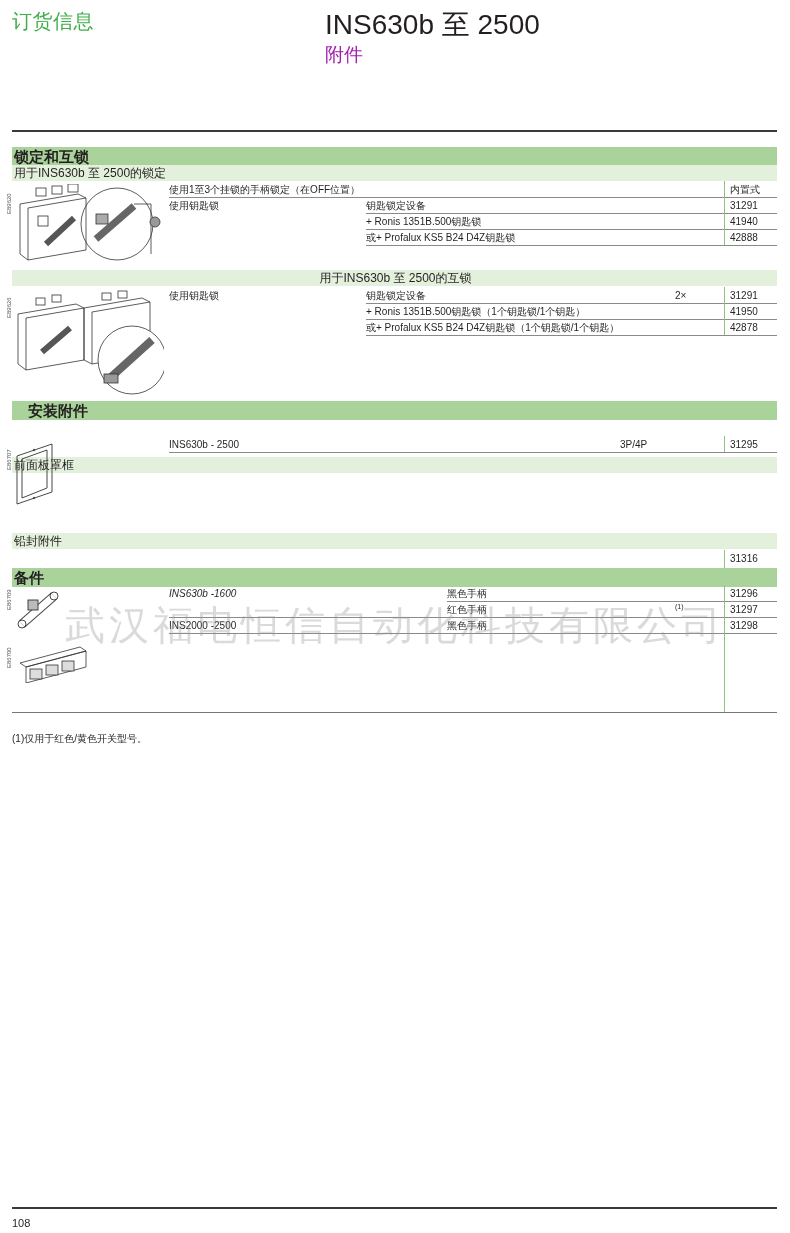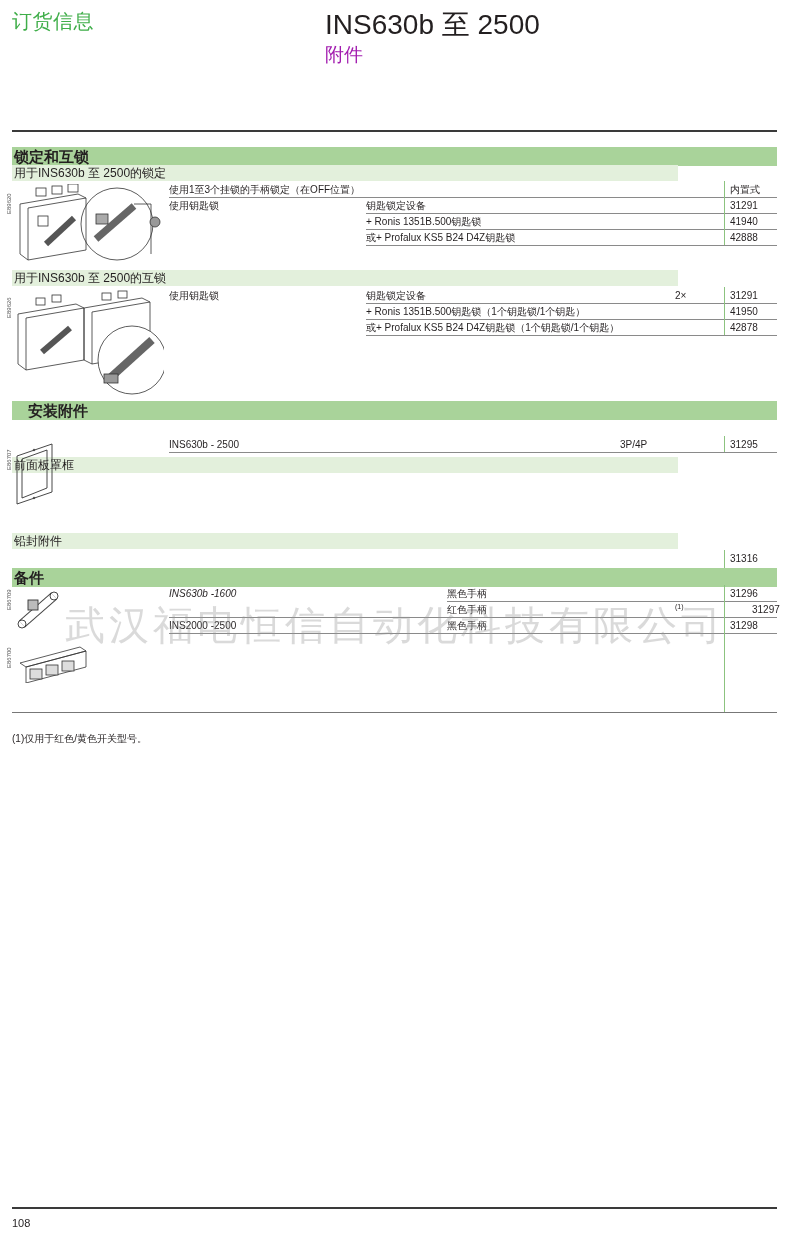--- a/index.html
+++ b/index.html
@@ -4,21 +4,21 @@
 <style>
   html, body { margin:0; padding:0; background:#ffffff; }
   body { width:790px; height:1233px; position:relative; overflow:hidden;
          font-family:"Liberation Sans","DejaVu Sans",sans-serif; color:#231f20; }
   .abs { position:absolute; }
   .hdr-green { color:#3fae49; font-size:20px; left:12px; top:8px; letter-spacing:0.5px; }
   .title { left:325px; top:6px; font-size:28px; color:#231f20; font-weight:normal; }
   .subtitle { left:325px; top:42px; font-size:19px; color:#a21caf; }
   .rule-top { left:12px; top:130px; width:765px; height:2px; background:#3a3a3a; }
   .sec-band { left:12px; width:765px; height:19px; background:#a9d39a; font-weight:bold; font-size:15px; line-height:19px; padding-left:2px; box-sizing:border-box; }
-  .sub-band { left:12px; width:666px; height:16px; background:#e3f0dc; font-size:12px; line-height:16px; padding-left:2px; box-sizing:border-box; }
+  .sub-band { left:12px; width:765px; height:16px; background:#e3f0dc; font-size:12px; line-height:16px; padding-left:2px; box-sizing:border-box; }
   .cell { font-size:10px; line-height:14px; white-space:nowrap; }
   .row-line { height:1px; background:#8a8a8a; }
   .vline { width:1px; background:#8cc37f; }
   .code { left:730px; font-size:10px; }
   .img-code { font-size:6px; color:#555; transform:rotate(-90deg); transform-origin:left top; white-space:nowrap; }
   .watermark { left:65px; top:598px; font-size:40px; color:rgba(150,150,150,0.35); letter-spacing:4px; white-space:nowrap; }
   .footnote { left:12px; top:732px; font-size:10px; }
   .rule-bottom { left:12px; top:1207px; width:765px; height:2px; background:#3a3a3a; }
   .pagenum { left:12px; top:1217px; font-size:11px; }
   svg { position:absolute; }
@@ -65,21 +65,21 @@
 
 <div class="abs cell" style="left:366px; top:215px;">+ Ronis 1351B.500钥匙锁</div>
 <div class="abs cell code" style="top:215px;">41940</div>
 <div class="abs row-line" style="left:366px; top:229px; width:411px;"></div>
 
 <div class="abs cell" style="left:366px; top:231px;">或+ Profalux KS5 B24 D4Z钥匙锁</div>
 <div class="abs cell code" style="top:231px;">42888</div>
 <div class="abs row-line" style="left:366px; top:245px; width:411px;"></div>
 <div class="abs vline" style="left:724px; top:181px; height:64px;"></div>
 
-<div class="abs sub-band" style="top:270px;">用于INS630b 至 2500的互锁</div>
+<div class="abs sub-band" style="top:270px;text-align:center;">用于INS630b 至 2500的互锁</div>
 <div class="abs img-code" style="left:6px; top:318px;">E89626</div>
 <svg style="left:14px; top:290px;" width="150" height="108" viewBox="0 0 150 108">
   <g fill="none" stroke="#333" stroke-width="0.8">
     <polygon points="4,24 62,14 70,18 70,70 12,80 4,74"></polygon>
     <line x1="12" y1="28" x2="12" y2="80"></line>
       <line x1="12" y1="28" x2="70" y2="18"></line>
     <rect x="22" y="8" width="9" height="7"></rect>
       <rect x="38" y="5" width="9" height="7"></rect>
     <path d="M28,62 L56,38" stroke-width="6" stroke="#555"></path>
     <polygon points="70,18 128,8 136,12 136,64 78,74 70,70"></polygon>
@@ -154,21 +154,21 @@
   </g>
 </svg>
 
 <div class="abs cell" style="left:169px; top:587px;font-style:italic;">INS630b -1600</div>
 <div class="abs cell" style="left:447px; top:587px;">黑色手柄</div>
 <div class="abs cell code" style="top:587px;">31296</div>
 <div class="abs row-line" style="left:447px; top:601px; width:330px;"></div>
 
 <div class="abs cell" style="left:447px; top:603px;">红色手柄</div>
 <div class="abs cell" style="left:675px; top:600px; font-size:7px;">(1)</div>
-<div class="abs cell code" style="top:603px;margin-left:22px;">31297</div>
+<div class="abs cell code" style="top:603px;">31297</div>
 <div class="abs row-line" style="left:169px; top:617px; width:608px;"></div>
 
 <div class="abs cell" style="left:169px; top:619px;">INS2000 -2500</div>
 <div class="abs cell" style="left:447px; top:619px;">黑色手柄</div>
 <div class="abs cell code" style="top:619px;">31298</div>
 <div class="abs row-line" style="left:169px; top:633px; width:608px;"></div>
 <div class="abs vline" style="left:724px; top:585px; height:127px;"></div>
 <div class="abs row-line" style="left:12px; top:712px; width:765px; background:#777;"></div>
 
 <div class="abs watermark">武汉福电恒信自动化科技有限公司</div>

